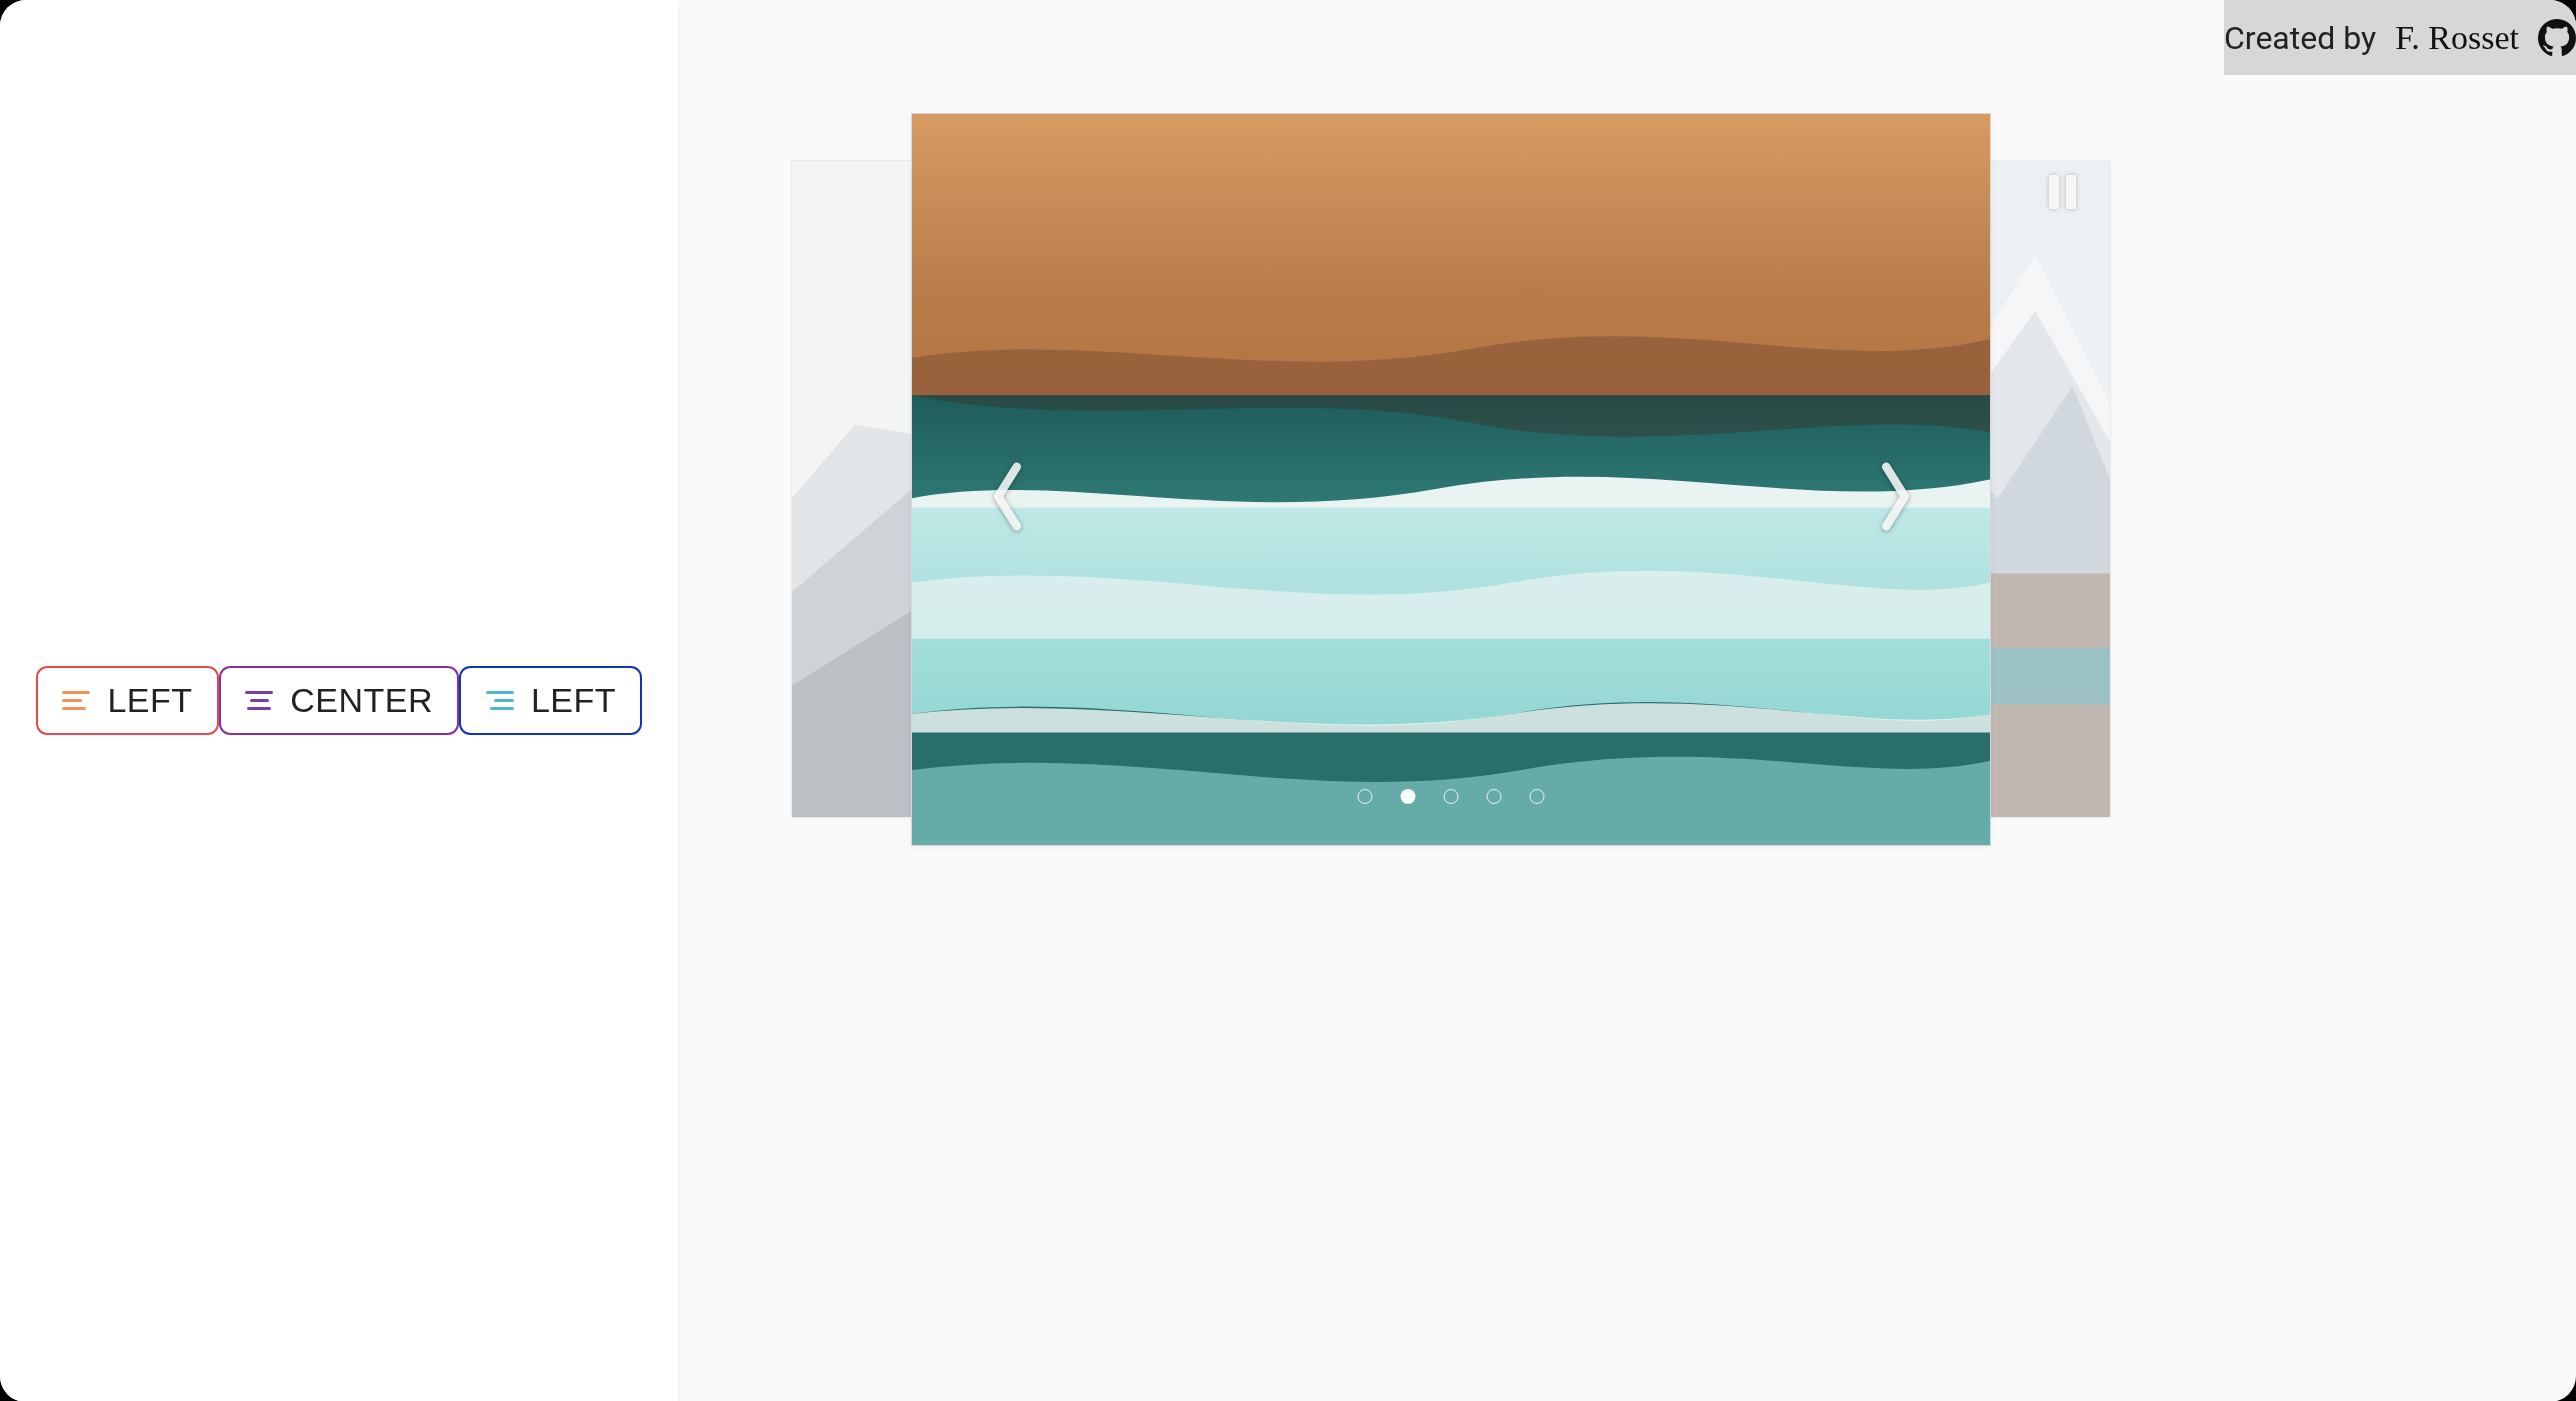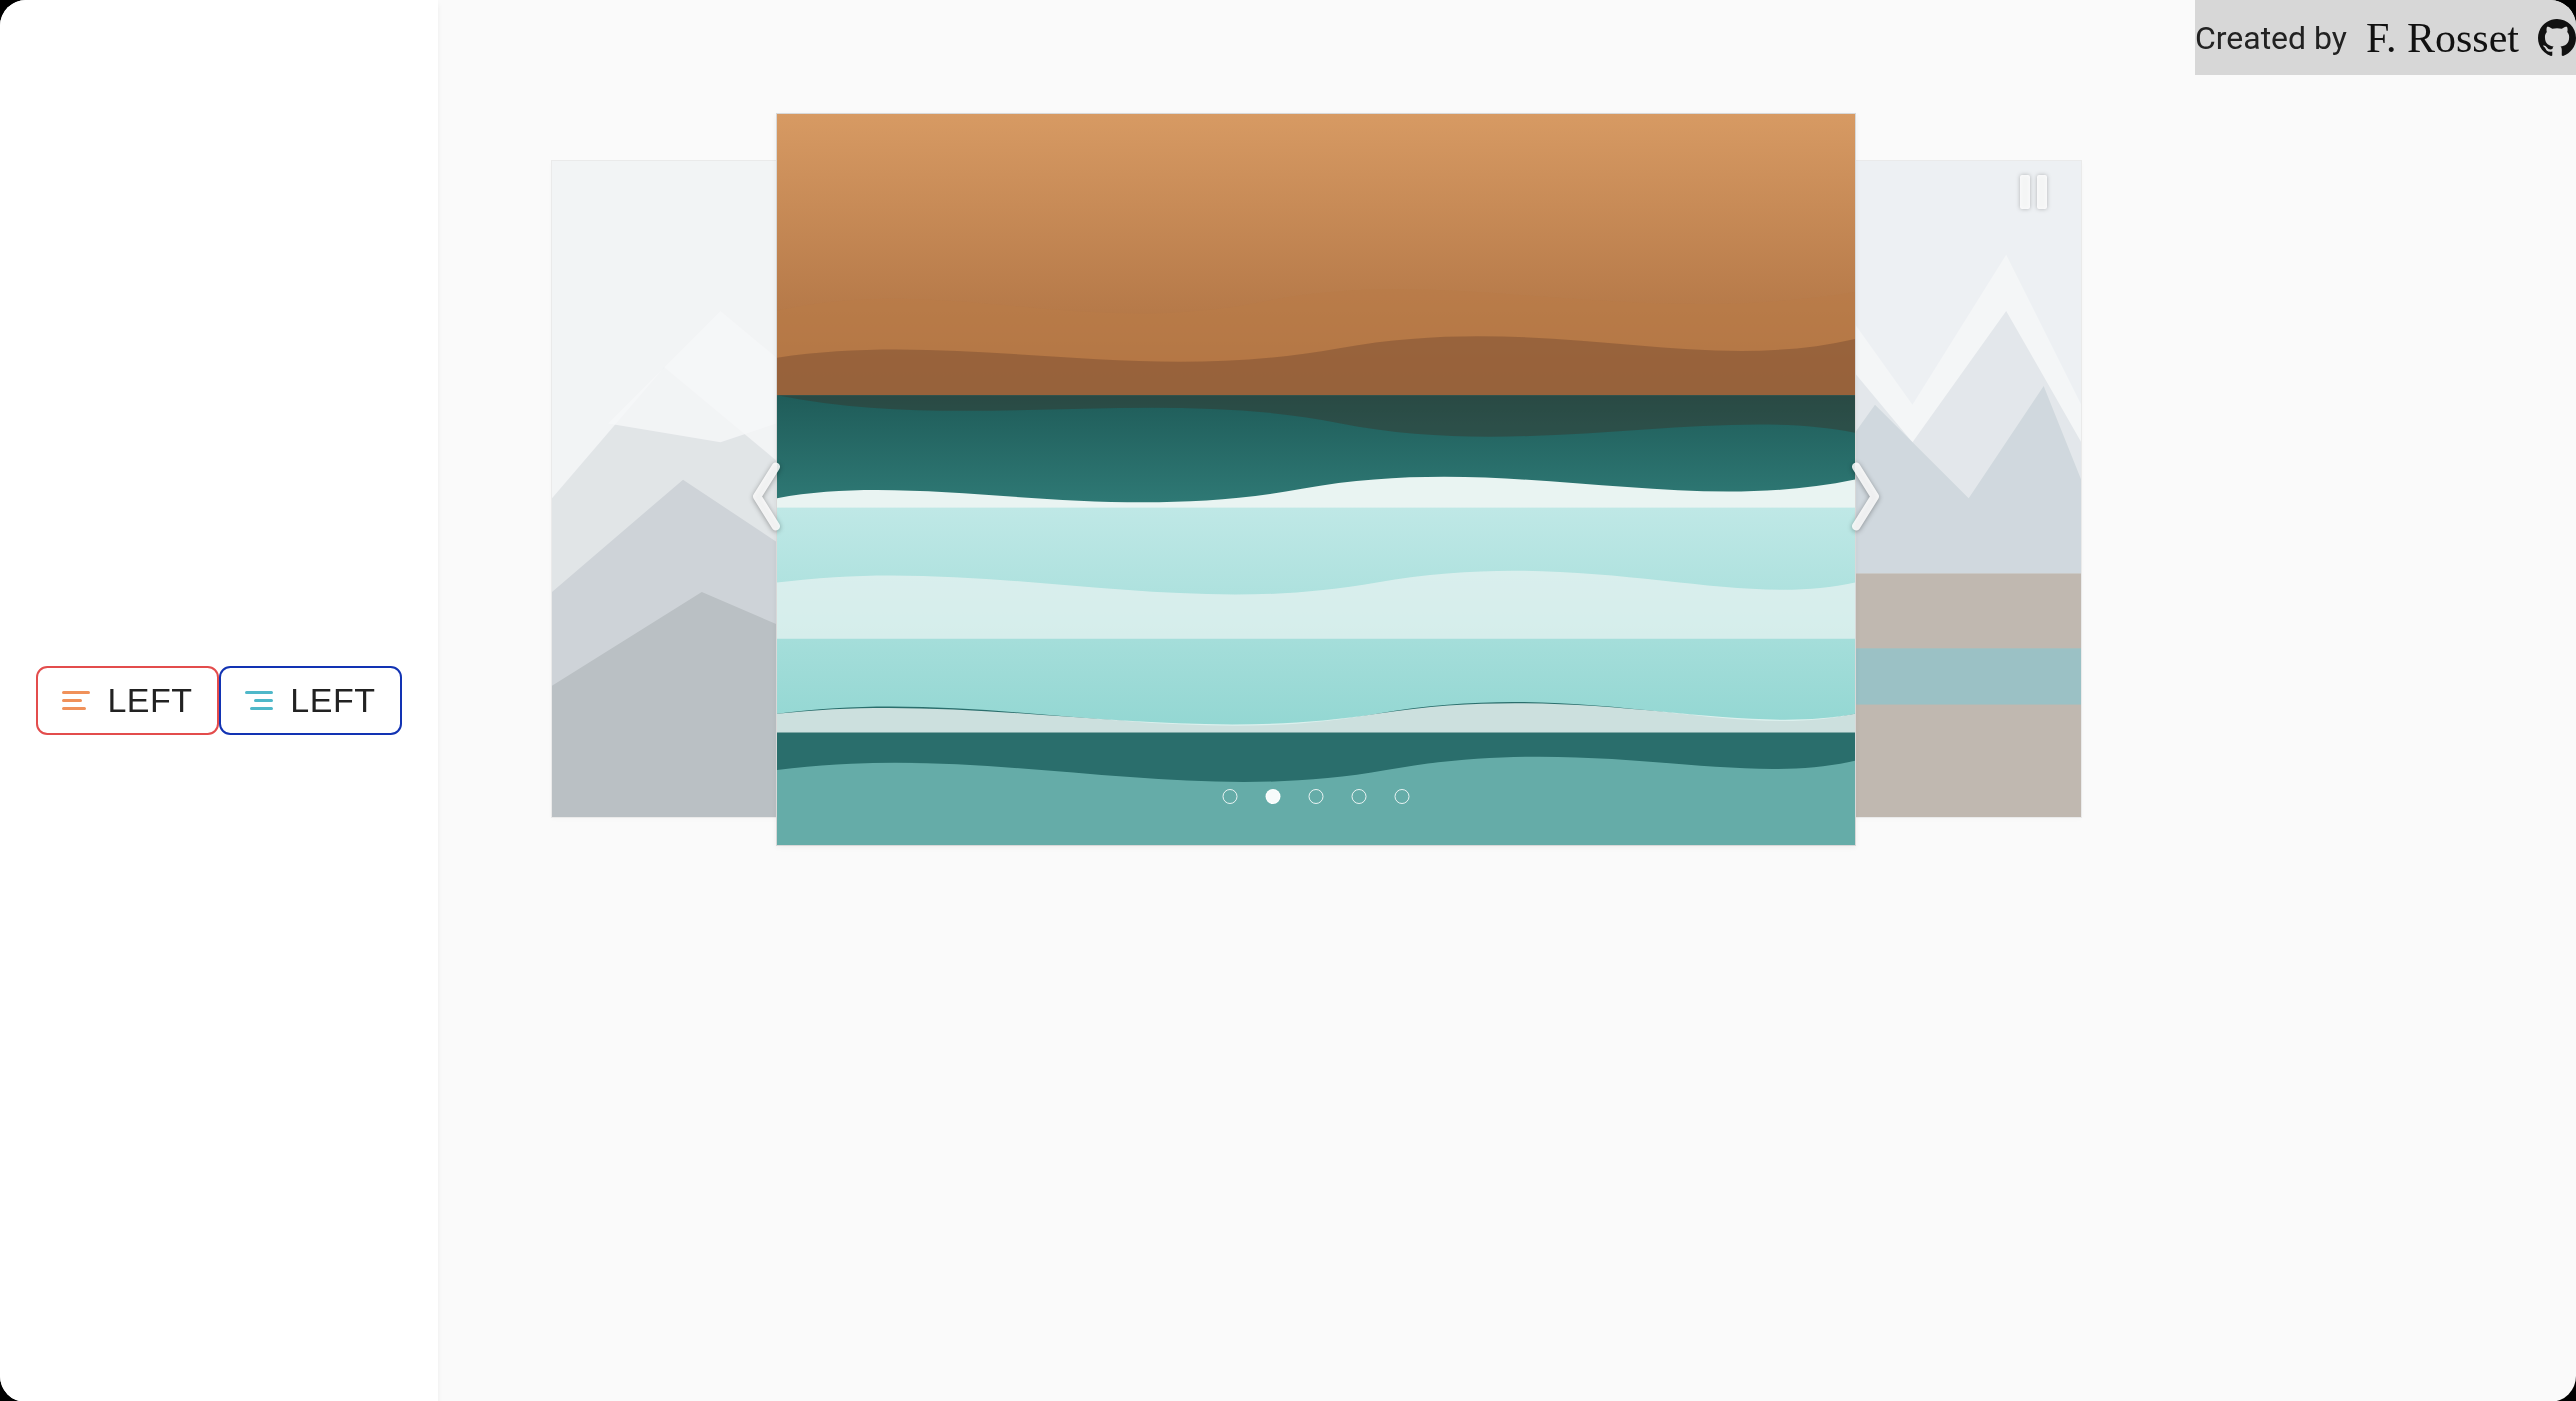--- a/index.html
+++ b/index.html
@@ -136,21 +136,21 @@
 
   
   .footer {
     background: #d7d7d7;
     height: 75px;
     display:flex; align-items:center; justify-content:center;
     gap: 19px;
     font-size: 32px;
     color: #222;
   }
-  .footer .author { font-family: "Brush Script MT", "Segoe Script", cursive; font-size: 42px; }
+  .footer .author { font-family: "Brush Script MT", "Segoe Script", cursive; font-size: 34px; }
   .gh { width:38px; height:38px; display:inline-flex; }
   .gh svg { width:100%; height:100%; }
 
   
   @media (max-width: 2576px), (max-height: 1402px) {
     body { overflow:hidden; }
   }
 </style>
 </head>
 <body style="width: 2576px; height: 1402px;">
@@ -158,20 +158,28 @@
 <div class="window" id="win" style="transform: scale(1);">
 
   <div class="header">
     <button class="hbtn left">
       <span class="burger align-left">
           <span></span>
           <span></span>
           <span></span>
         </span>
       <span>LEFT</span>
+    </button>
+    <button class="hbtn center">
+      <span class="burger align-center">
+          <span></span>
+          <span></span>
+          <span></span>
+        </span>
+      <span>CENTER</span>
     </button>
     <button class="hbtn right">
       <span class="burger align-right">
           <span></span>
           <span></span>
           <span></span>
         </span>
       <span>LEFT</span>
     </button>
   </div>

